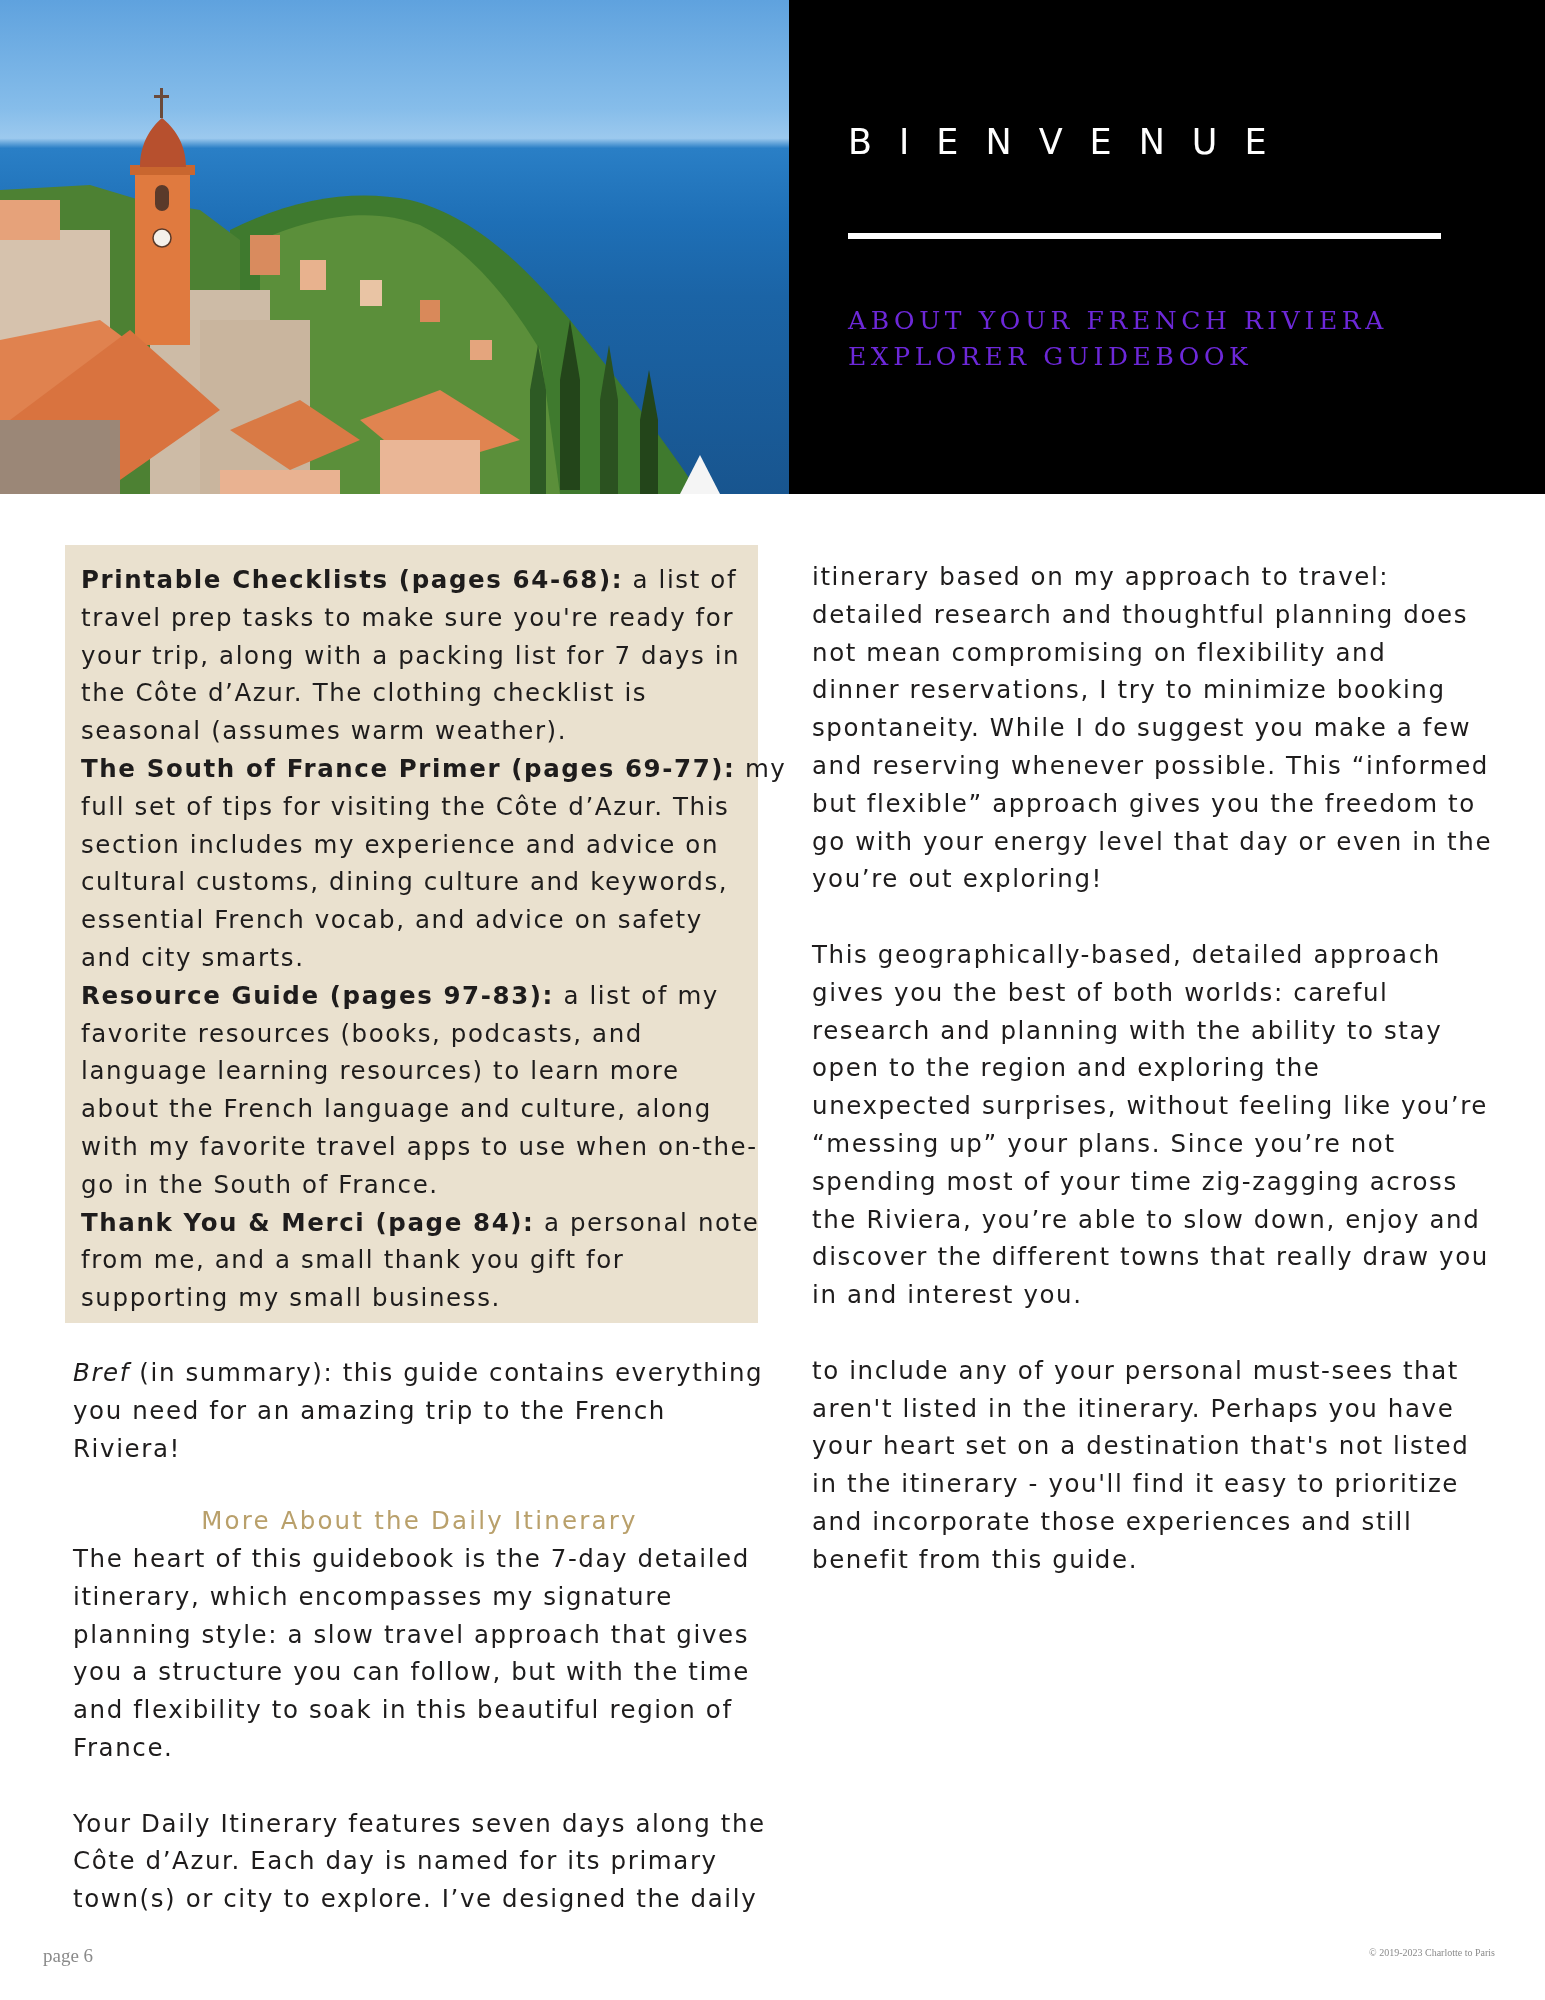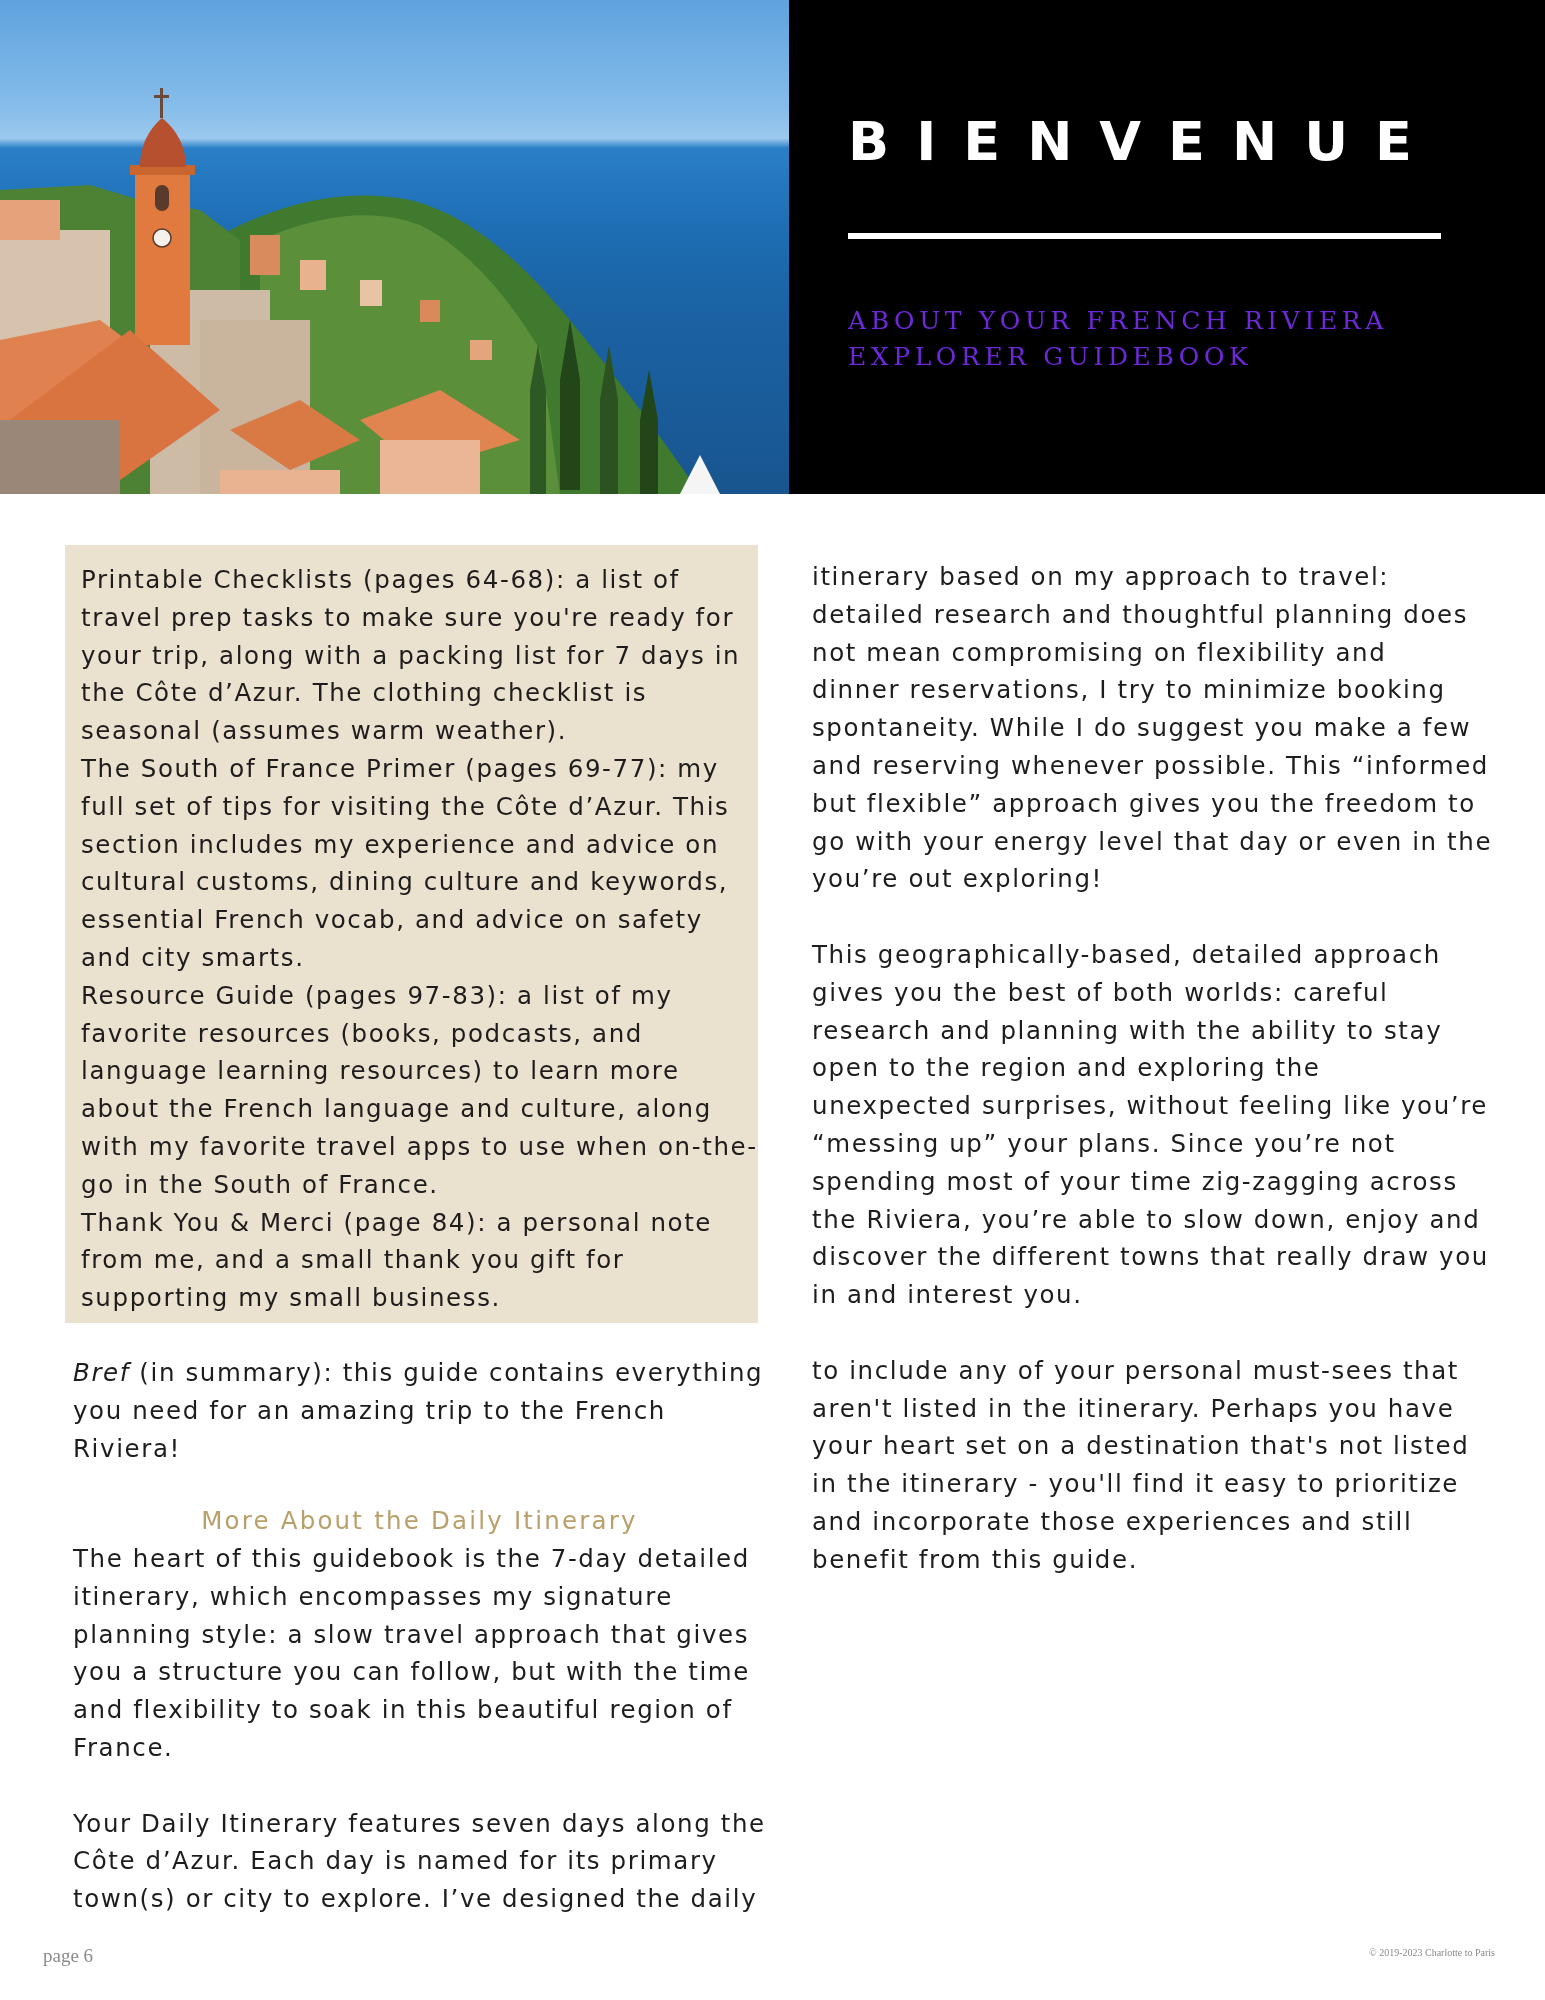--- a/index.html
+++ b/index.html
@@ -12,40 +12,40 @@
   .photo {
     position: absolute; left: 0; top: 0; width: 789px; height: 494px; overflow: hidden;
     background: linear-gradient(180deg, #5fa2de 0%, #86bdea 22%, #9cc9ee 28%, #2a7fc6 30%, #1e6fb6 45%, #1b64a6 60%, #18558f 100%);
   }
   .photo svg { position: absolute; left: 0; top: 0; }
   .panel {
     position: absolute; left: 789px; top: 0; width: 756px; height: 494px; background: #000;
   }
   .title {
     position: absolute; left: 848px; top: 112px; color: #fff;
-    font-family: "DejaVu Sans", sans-serif; font-weight: 700; font-size: 54px;
+    font-family: "DejaVu Sans", sans-serif; font-weight: 400; font-size: 35px;
     letter-spacing: 27px; line-height: 60px; white-space: nowrap;
   }
   .rule { position: absolute; left: 848px; top: 233px; width: 593px; height: 6px; background: #fff; }
   .subtitle {
     position: absolute; left: 848px; top: 303px; color: #6d28d9;
     font-family: "DejaVu Serif", serif; font-size: 25px; letter-spacing: 4.6px;
     line-height: 36px; white-space: nowrap;
   }
   .col {
     position: absolute; font-size: 24.5px; letter-spacing: 1.6px; line-height: 37.8px;
     white-space: nowrap; color: #1e1c1c;
   }
   .box {
     position: absolute; left: 65px; top: 545px; width: 693px; height: 778px; background: #eae1cf;
   }
   .box-text { left: 81px; top: 561px; }
   .left-text { left: 73px; top: 1354px; }
   .right-text { left: 812px; top: 558px; }
-  b { font-weight: 400; }
+  b { font-weight: 700; }
   .heading { color: #b9a06b; letter-spacing: 2.2px; text-align: center; }
   .gap { height: 37.8px; }
   .footer-left {
     position: absolute; left: 43px; top: 1945px; font-family: "Liberation Serif", serif;
     font-size: 19px; color: #8a8a8a;
   }
   .footer-right {
     position: absolute; right: 50px; top: 1947px; font-family: "Liberation Serif", serif;
     font-size: 10px; color: #8a8a8a;
   }

